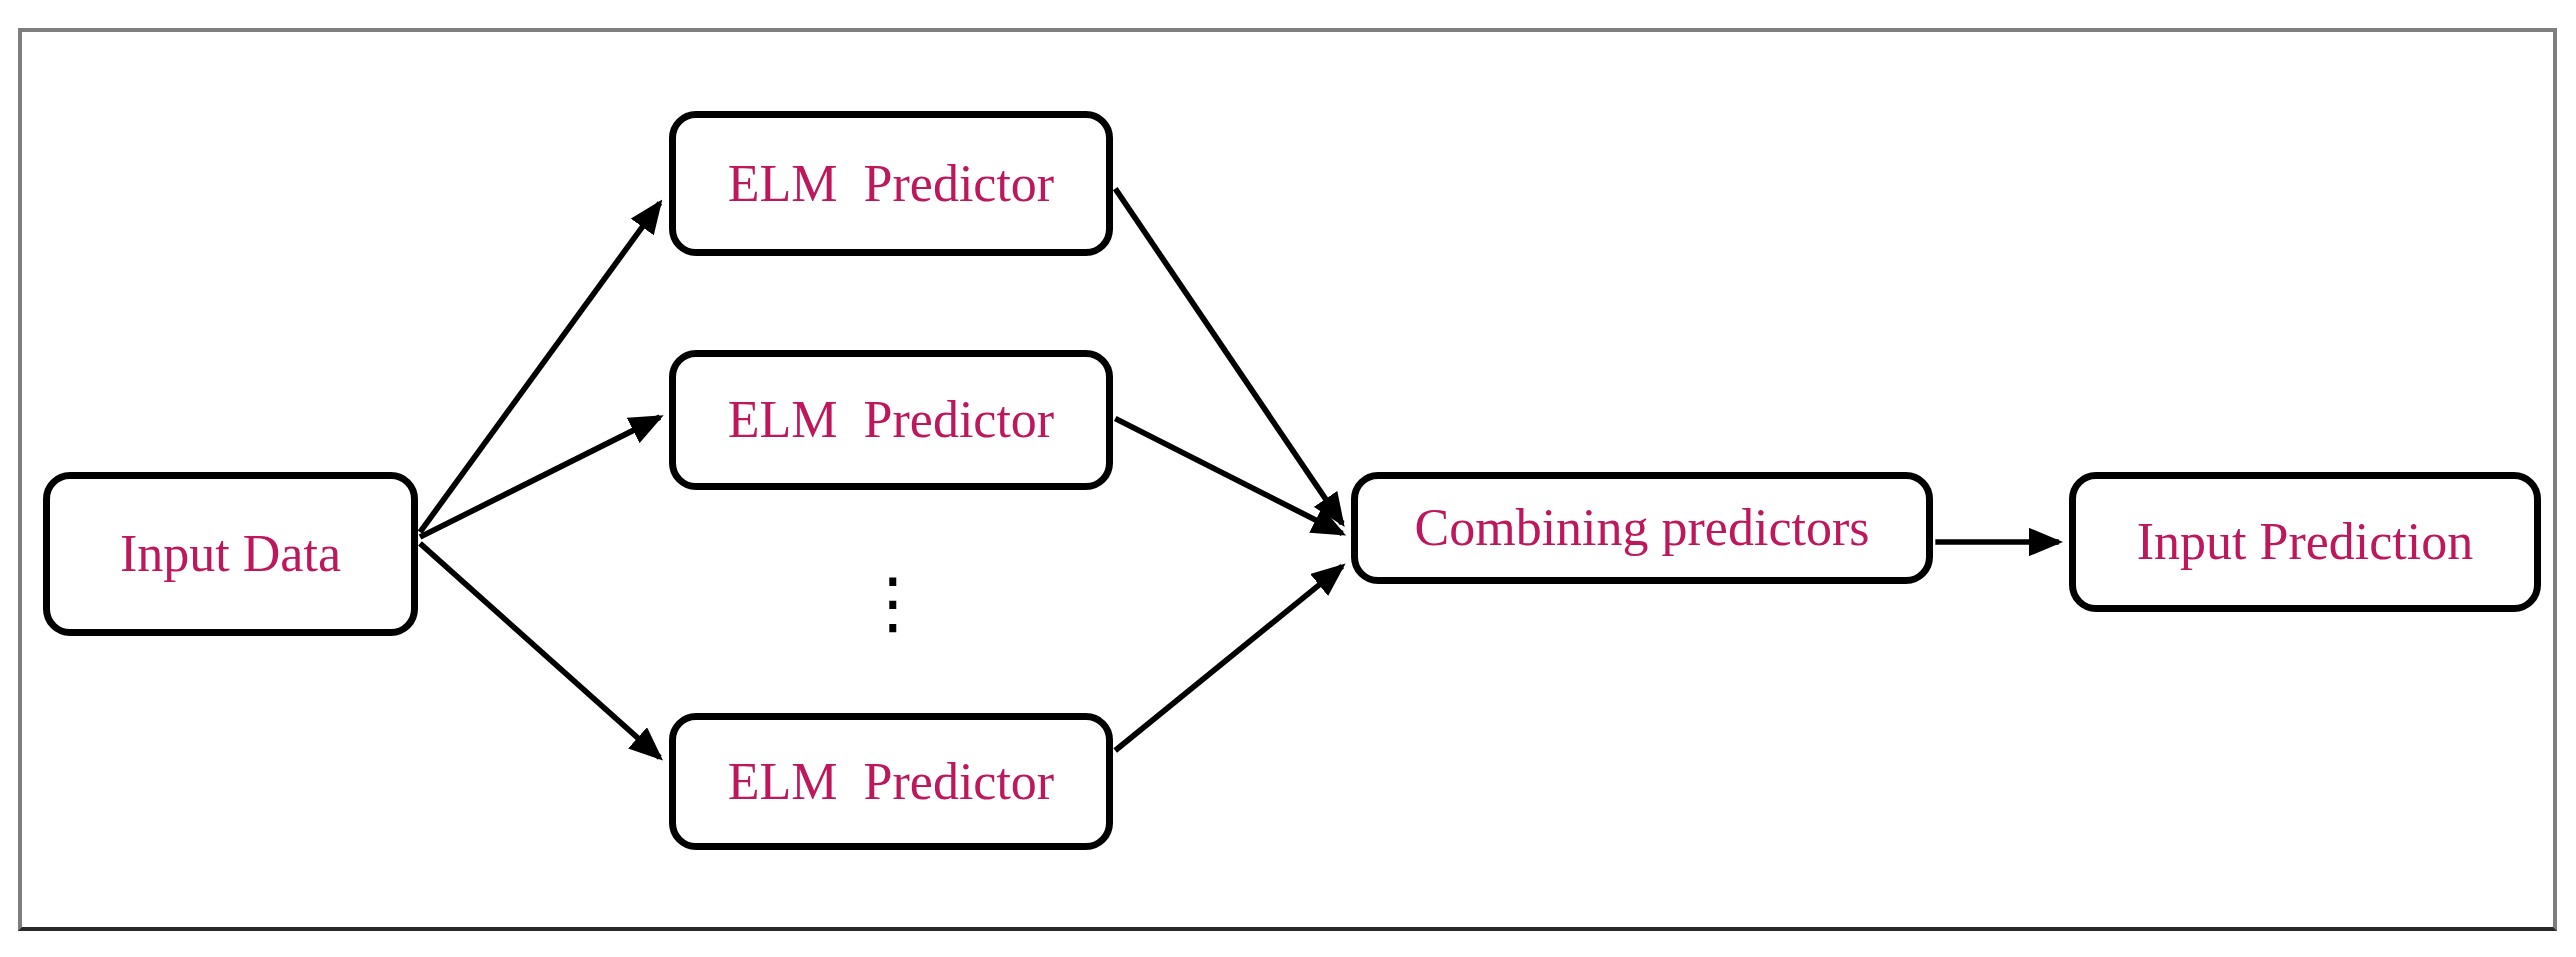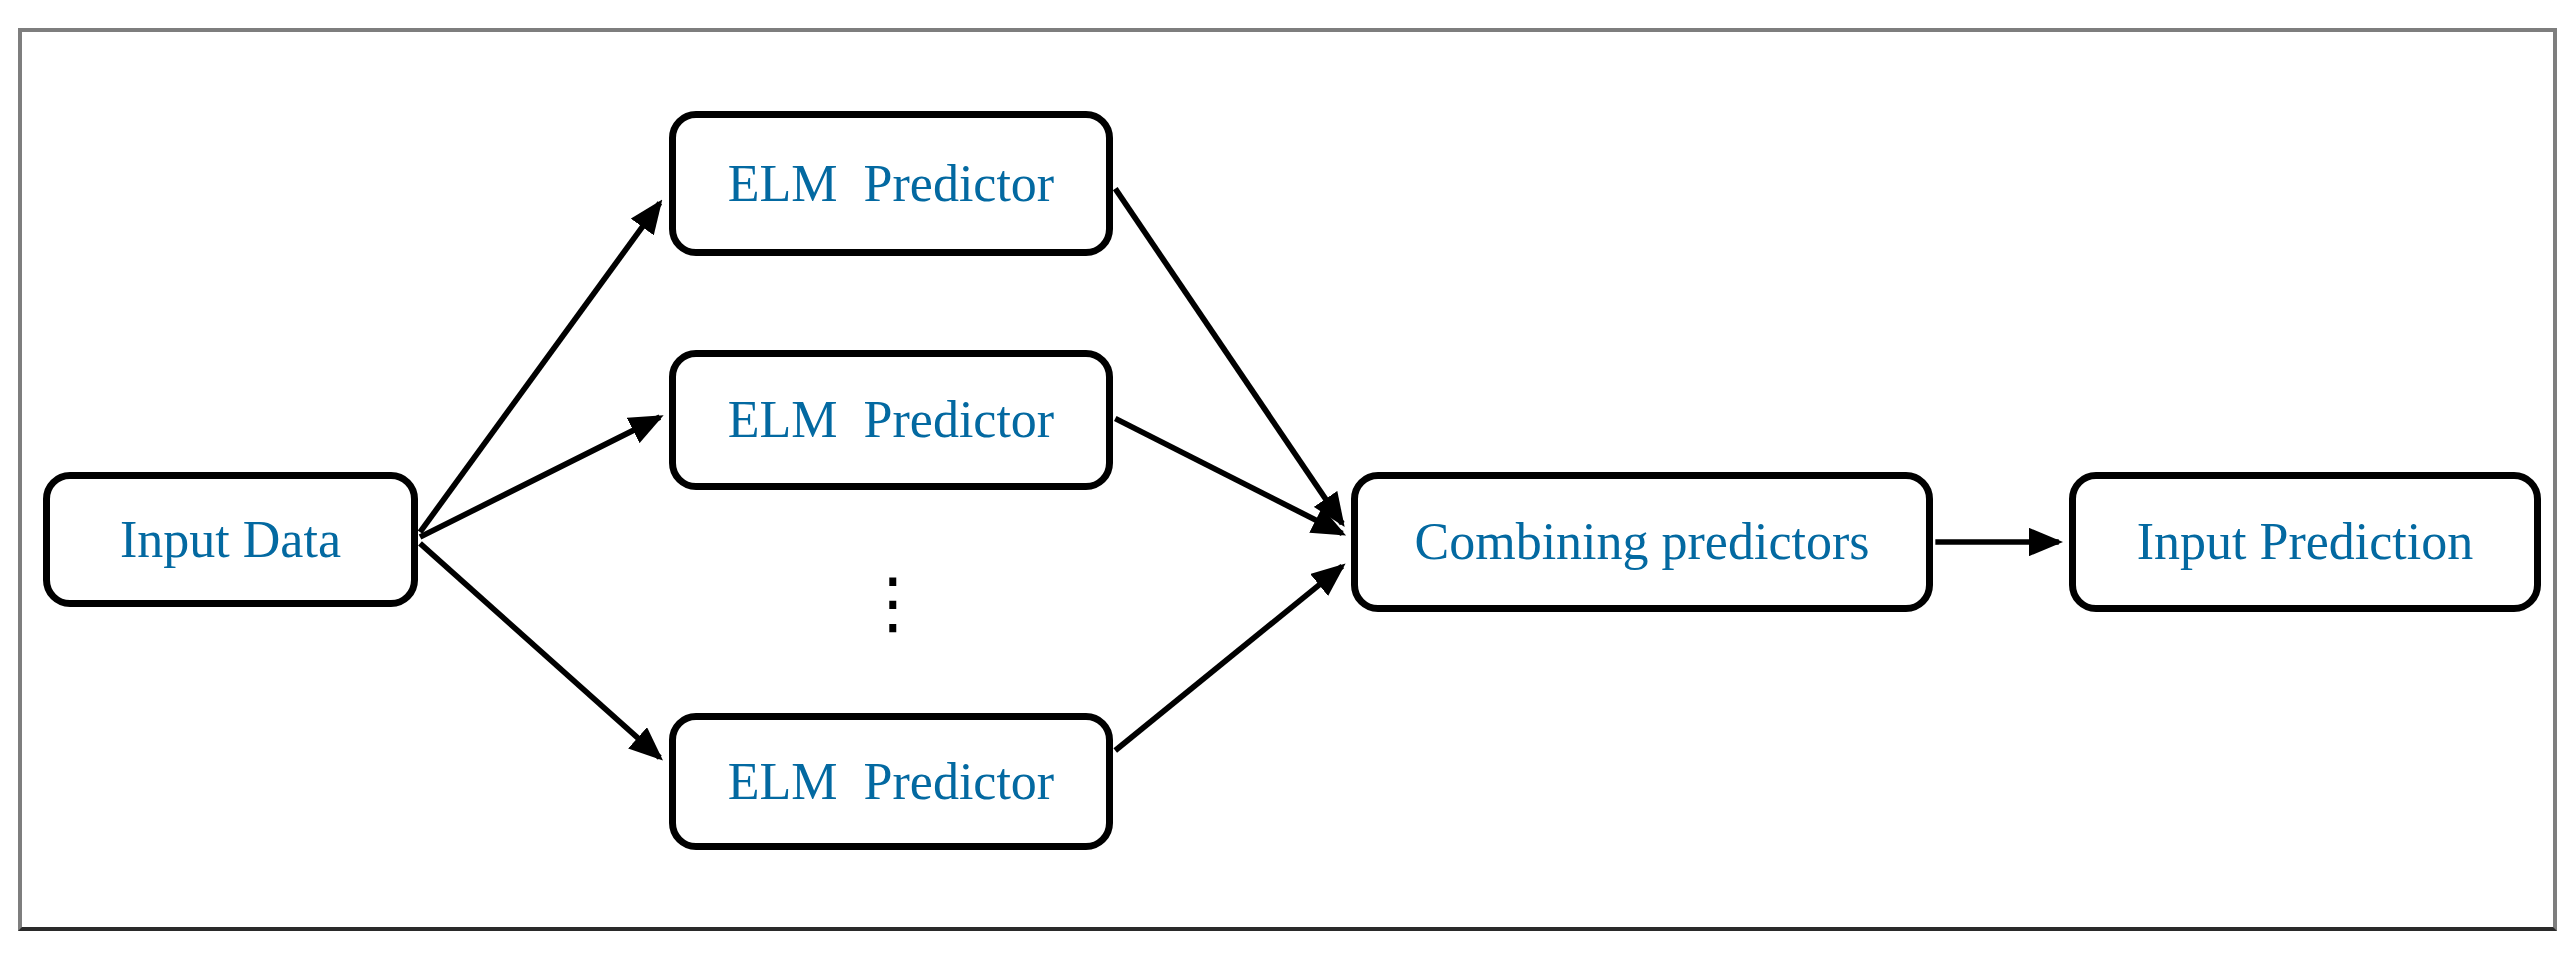--- a/index.html
+++ b/index.html
@@ -35,30 +35,30 @@
     border: 7px solid #000000;
     border-radius: 27px;
     display: flex;
     align-items: center;
     justify-content: center;
     z-index: 2;
   }
   .node-label {
     font-family: "Liberation Serif", "DejaVu Serif", serif;
     font-size: 52px;
-    color: #0369a1;
+    color: #be185d;
     white-space: pre;
     line-height: 1;
     text-align: center;
   }
-  #node-input-data      { left:  43px; top:  472px; width: 375px; height: 135px; }
+  #node-input-data      { left:  43px; top:  472px; width: 375px; height: 164px; }
   #node-elm-1           { left: 669px; top:  111px; width: 444px; height: 145px; }
   #node-elm-2           { left: 669px; top:  350px; width: 444px; height: 140px; }
   #node-elm-3           { left: 669px; top: 713px; width: 444px; height: 137px; }
-  #node-combining       { left: 1351px; top: 472px; width: 582px; height: 140px; }
+  #node-combining       { left: 1351px; top: 472px; width: 582px; height: 112px; }
   #node-final           { left: 2069px; top: 472px; width: 472px; height: 140px; }
   .vertical-ellipsis {
     position: absolute;
     left: 863px;
     top: 564px;
     width: 60px;
     height: 78px;
     display: flex;
     align-items: center;
     justify-content: center;

